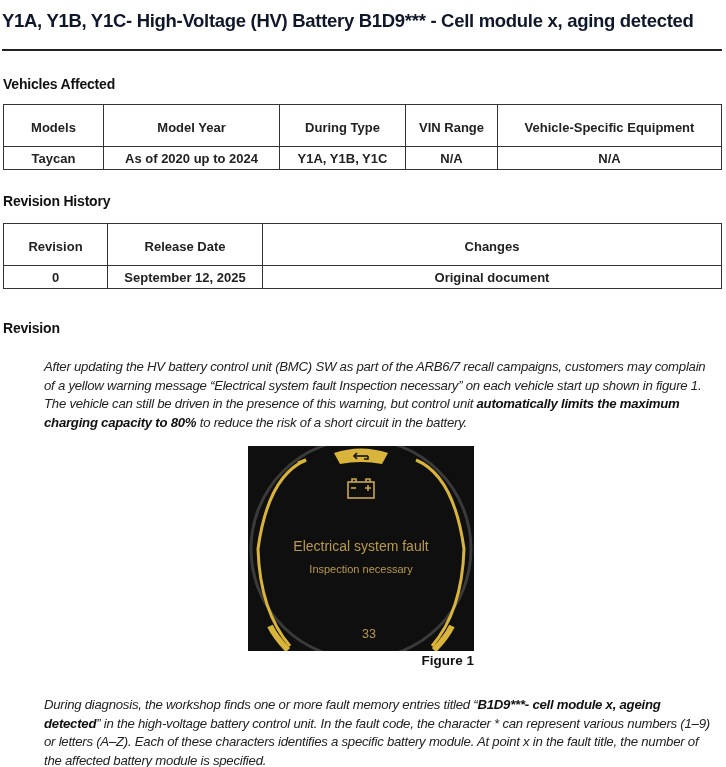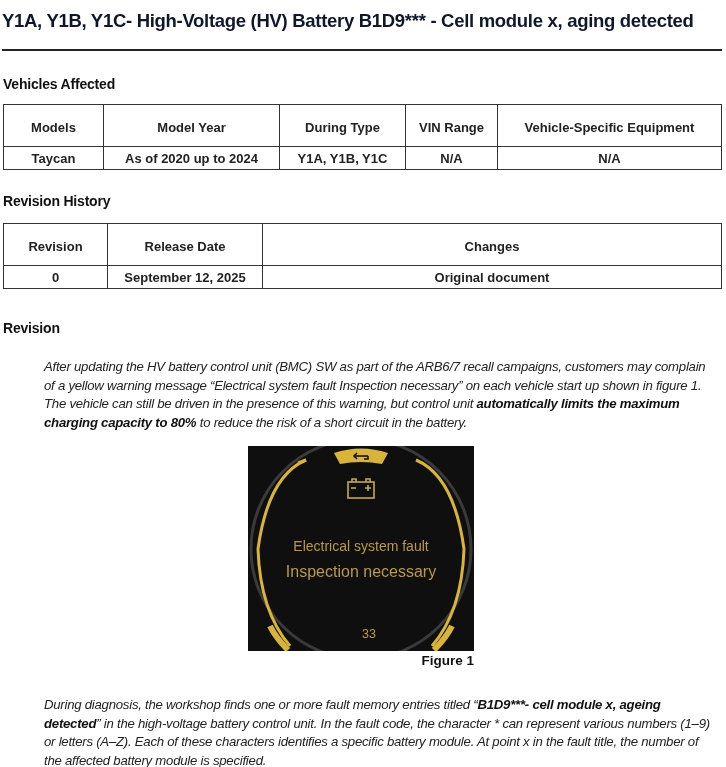--- a/index.html
+++ b/index.html
@@ -116,18 +116,18 @@
 
     <g stroke="#c9a84a" stroke-width="1.6" fill="none">
       <rect x="100" y="36" width="26" height="16"></rect>
       <path d="M 104 36 L 104 33 L 108 33 L 108 36"></path>
       <path d="M 118 36 L 118 33 L 122 33 L 122 36"></path>
       <path d="M 103 42 L 108 42"></path>
       <path d="M 117 42 L 123 42 M 120 39 L 120 45"></path>
     </g>
   </svg>
   <div class="fig-text" style="top:92px; font-size:14px;">Electrical system fault</div>
-  <div class="fig-text" style="top:117px; font-size:16px;">Inspection necessary</div>
+  <div class="fig-text" style="top:117px; font-size:11px;">Inspection necessary</div>
   <div class="fig-text" style="top:181px; font-size:12.5px;margin-left:8px;">33</div>
 </div>
 <div class="fig-caption">Figure 1</div>
 
 <div class="para" style="top:696px;"><span>During diagnosis, the workshop finds one or more fault memory entries titled “</span><b>B1D9***- cell module x, ageing detected</b><span>” in the high-voltage battery control unit. In the fault code, the character * can represent various numbers (1–9) or letters (A–Z). Each of these characters identifies a specific battery module. At point x in the fault title, the number of the affected battery module is specified.</span></div>
 
 </body></html>

